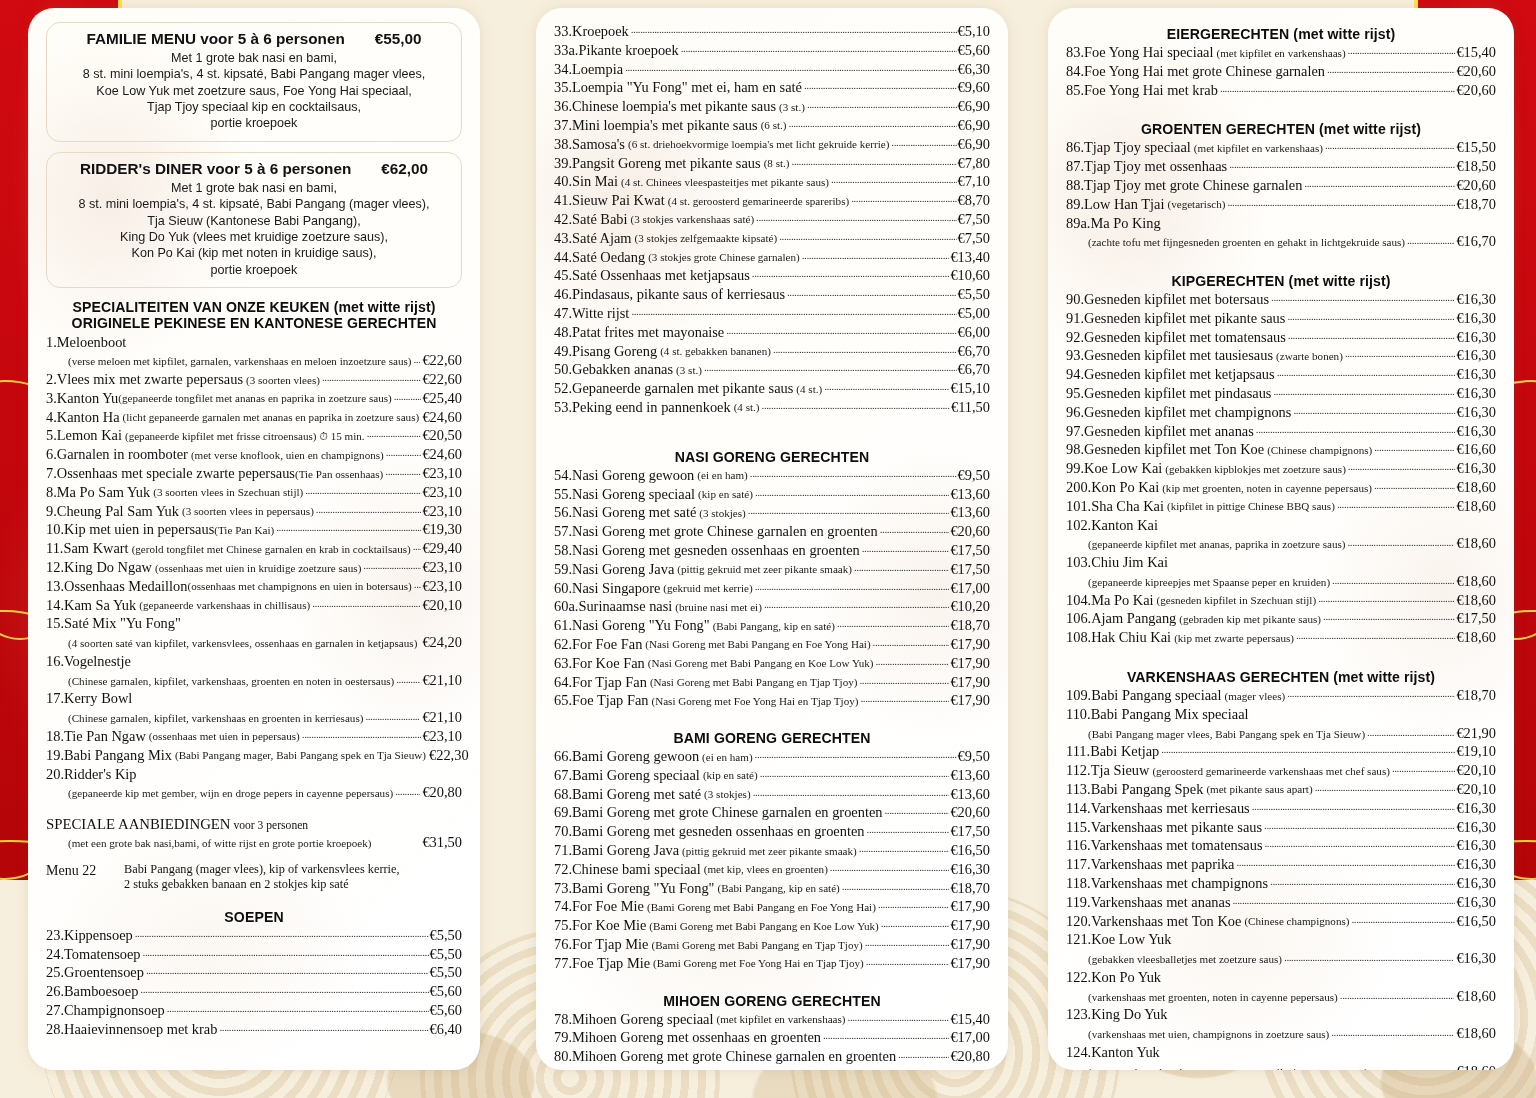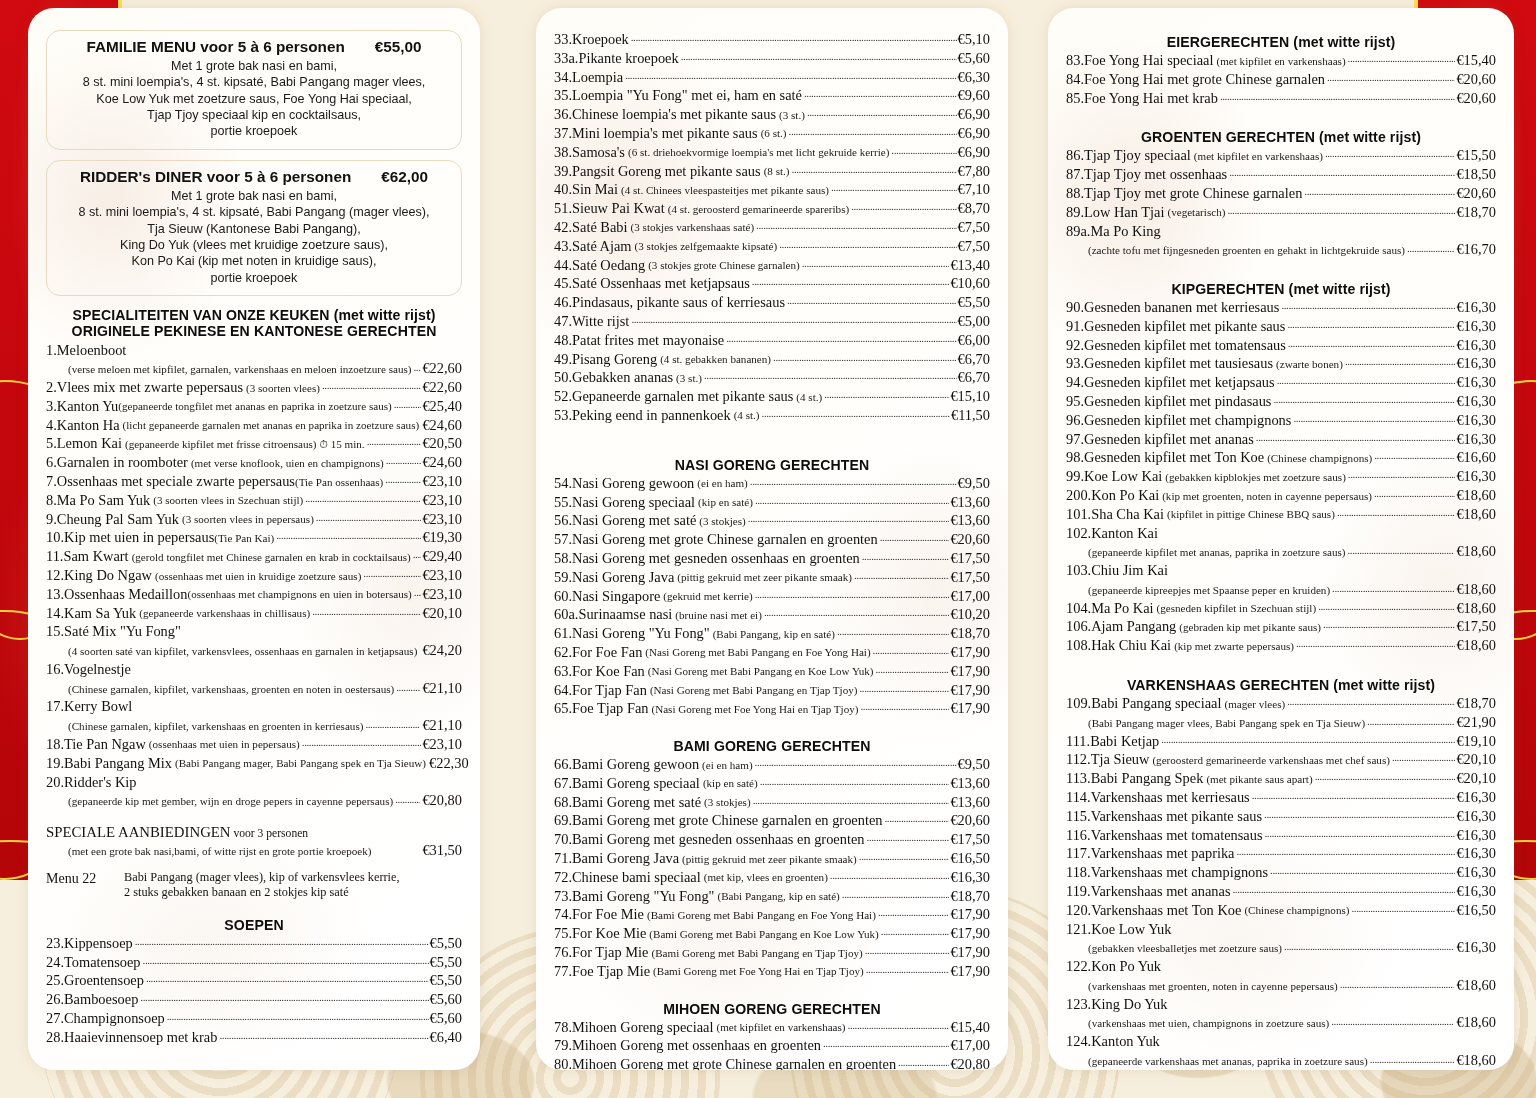--- a/index.html
+++ b/index.html
@@ -88,21 +88,21 @@
     overflow: hidden;
   }
   .sheet::before {
     content: ""; position: absolute; inset: 0;
     background:
       radial-gradient(ellipse 220px 260px at 18% 18%, rgba(235,215,200,.40), transparent 62%),
       radial-gradient(ellipse 200px 240px at 85% 55%, rgba(238,222,208,.34), transparent 62%),
       radial-gradient(ellipse 260px 200px at 40% 88%, rgba(240,228,214,.30), transparent 62%);
     pointer-events: none;
   }
-  .sheet-inner { position: relative; padding: 22px 18px 10px 18px; height: 100%; }
+  .sheet-inner { position: relative; padding: 14px 18px 10px 18px; height: 100%; }
 
   #sheet-left   { left: 28px;  width: 452px; }
   #sheet-mid    { left: 536px; width: 472px; }
   #sheet-right  { left: 1048px;width: 466px; }
 
   
   .combo-box {
     border: 1.4px solid #e7d9c2;
     border-radius: 14px;
     padding: 7px 10px 9px;
@@ -513,21 +513,21 @@
           <span class="price">€7,80</span>
         </div>
         <div class="item">
           <span class="num">40.</span>
           <span class="nm"> Sin Mai</span>
           <span class="desc">(4 st. Chinees vleespasteitjes met pikante saus)</span>
           <span class="dots">............................................................................................................................................................................................................................</span>
           <span class="price">€7,10</span>
         </div>
         <div class="item">
-          <span class="num">51.</span>
+          <span class="num">41.</span>
           <span class="nm"> Sieuw Pai Kwat</span>
           <span class="desc">(4 st. geroosterd gemarineerde spareribs)</span>
           <span class="dots">............................................................................................................................................................................................................................</span>
           <span class="price">€8,70</span>
         </div>
         <div class="item">
           <span class="num">42.</span>
           <span class="nm"> Saté Babi</span>
           <span class="desc">(3 stokjes varkenshaas saté)</span>
           <span class="dots">............................................................................................................................................................................................................................</span>
@@ -868,21 +868,21 @@
           <span>(zachte tofu met fijngesneden groenten en gehakt in lichtgekruide saus)</span>
           <span class="dots">....................................................................................................................................................................................</span>
           <span class="price">€16,70</span>
         </div>
       </div>
 
     <div class="sec-head" style="margin-top:22px">KIPGERECHTEN (met witte rijst)</div>
     <div id="chicken-host">
         <div class="item">
           <span class="num">90.</span>
-          <span class="nm"> Gesneden bananen met kerriesaus</span>
+          <span class="nm"> Gesneden kipfilet met botersaus</span>
           <span class="dots">............................................................................................................................................................................................................................</span>
           <span class="price">€16,30</span>
         </div>
         <div class="item">
           <span class="num">91.</span>
           <span class="nm"> Gesneden kipfilet met pikante saus</span>
           <span class="dots">............................................................................................................................................................................................................................</span>
           <span class="price">€16,30</span>
         </div>
         <div class="item">
@@ -993,20 +993,24 @@
 
     <div class="sec-head" style="margin-top:22px">VARKENSHAAS GERECHTEN (met witte rijst)</div>
     <div id="pork-host">
         <div class="item">
           <span class="num">109.</span>
           <span class="nm"> Babi Pangang speciaal</span>
           <span class="desc">(mager vlees)</span>
           <span class="dots">............................................................................................................................................................................................................................</span>
           <span class="price">€18,70</span>
         </div>
+        <div class="item noprice">
+          <span class="num">110.</span>
+          <span class="nm"> Babi Pangang Mix speciaal</span>
+        </div>
         <div class="subline">
           <span>(Babi Pangang mager vlees, Babi Pangang spek en Tja Sieuw)</span>
           <span class="dots">....................................................................................................................................................................................</span>
           <span class="price">€21,90</span>
         </div>
         <div class="item">
           <span class="num">111.</span>
           <span class="nm"> Babi Ketjap</span>
           <span class="dots">............................................................................................................................................................................................................................</span>
           <span class="price">€19,10</span>

